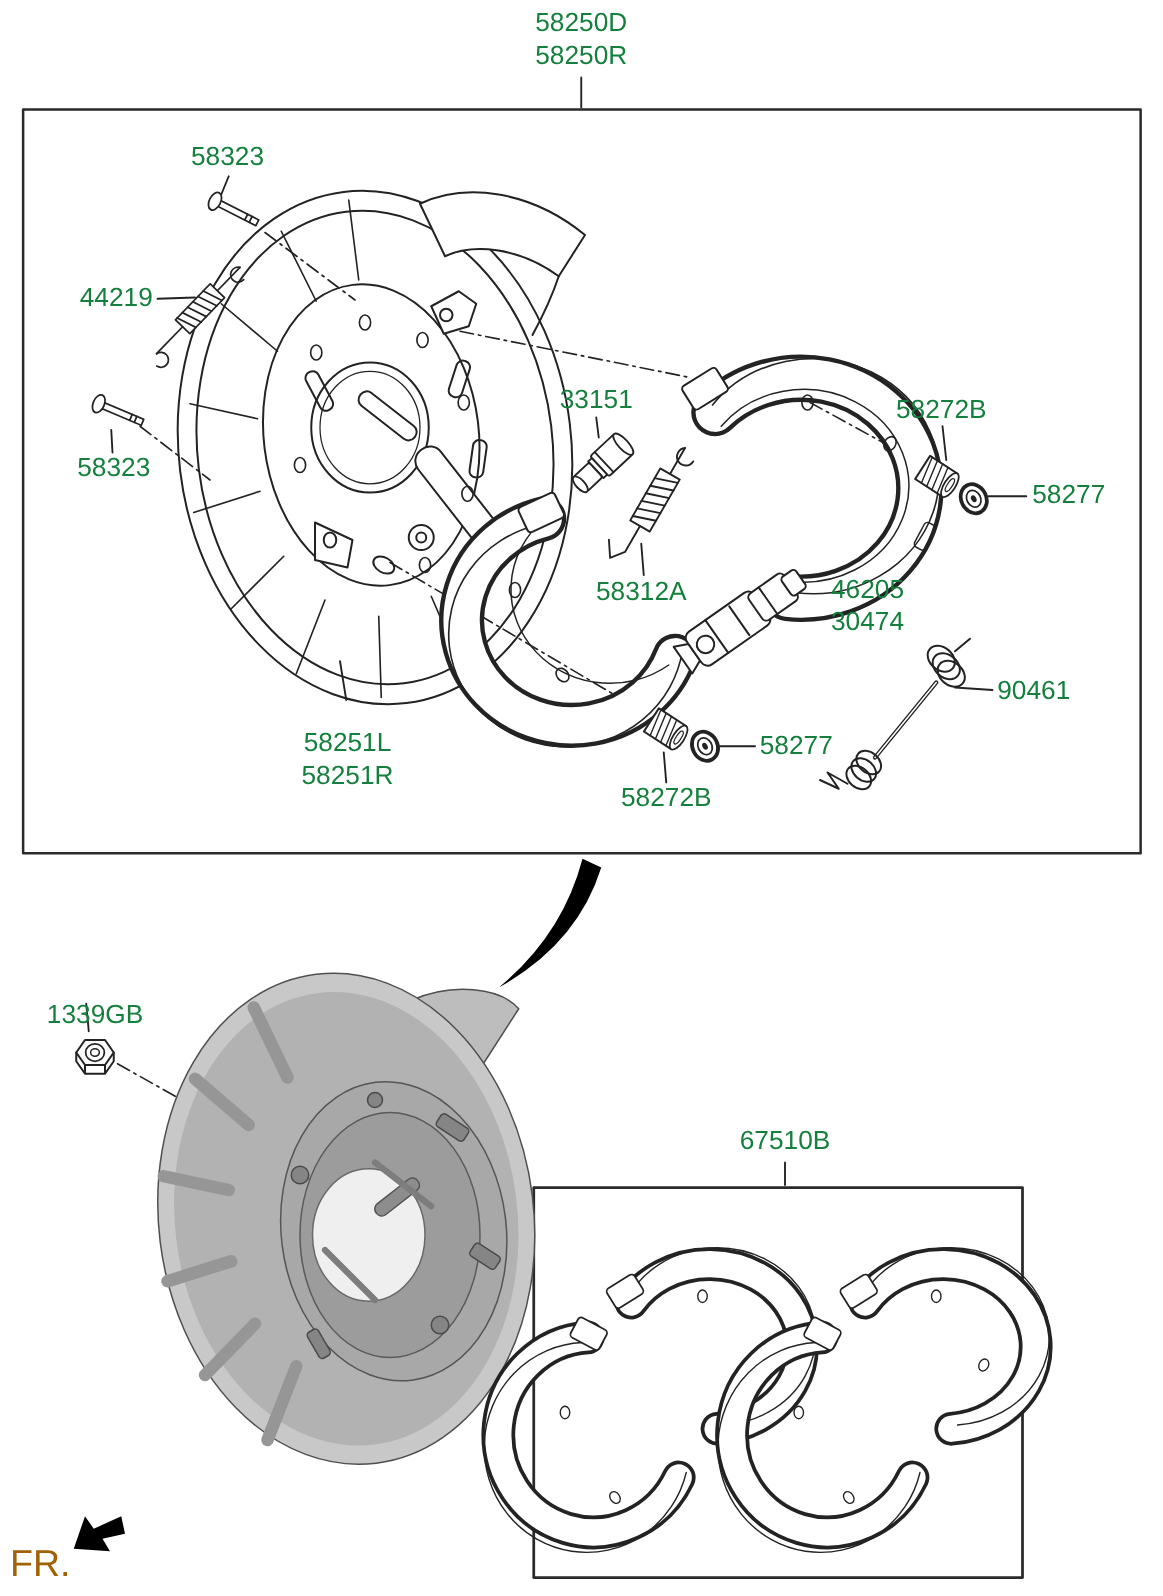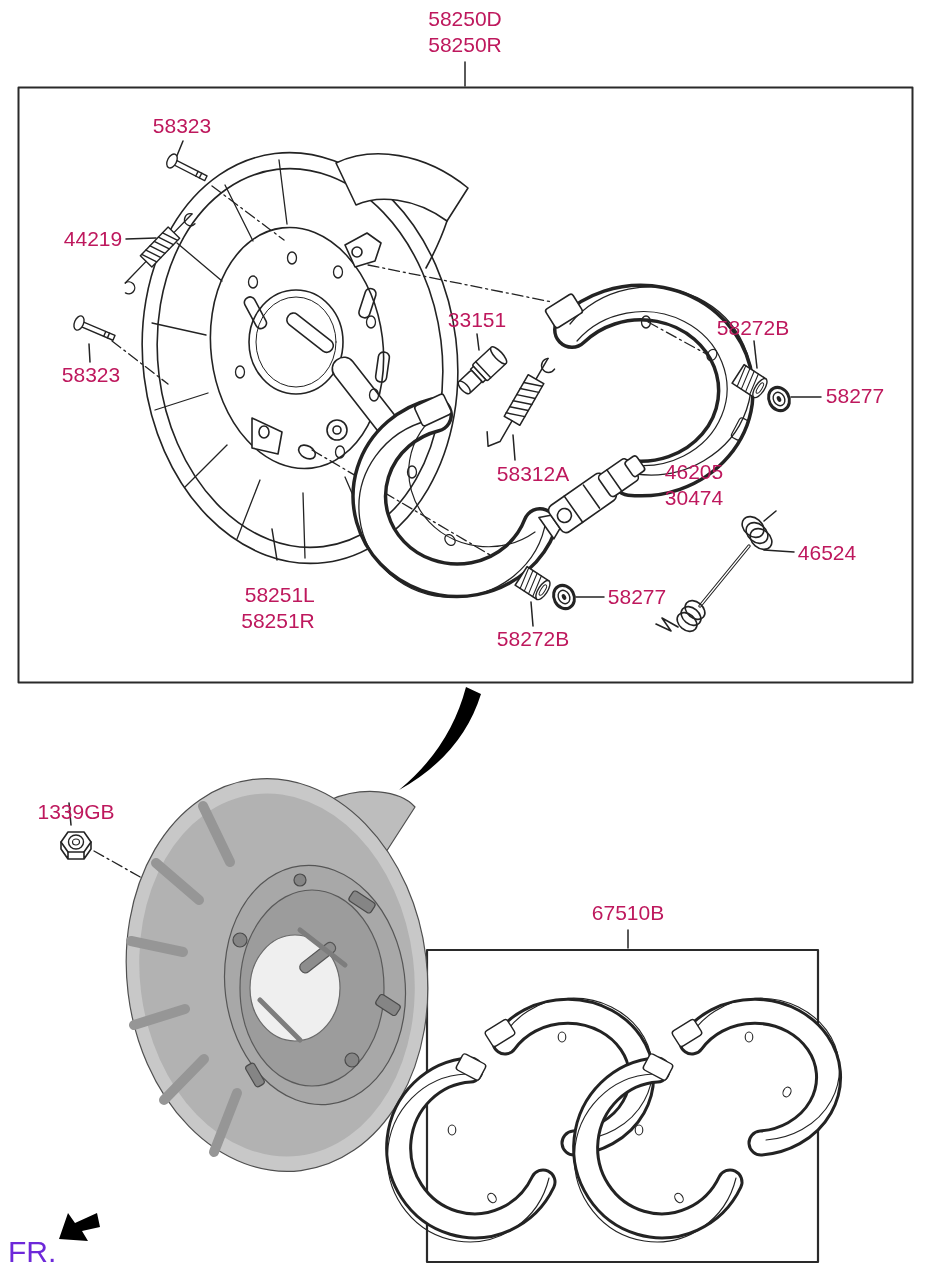--- a/index.html
+++ b/index.html
@@ -1,22 +1,22 @@
 <!DOCTYPE html>
 <html><head>
 <meta charset="utf-8">
 <style>
   html,body{margin:0;padding:0;background:#ffffff;}
   #canvas{position:relative;width:930px;height:1277px;background:#ffffff;overflow:hidden;
           font-family:"Liberation Sans",sans-serif;}
   #art{position:absolute;left:0;top:0;}
-  .lbl{position:absolute;color:#be185d;font-size:21px;line-height:26px;text-align:right;
+  .lbl{position:absolute;color:#15803d;font-size:21px;line-height:26px;text-align:center;
        white-space:nowrap;transform:translateX(-50%);}
   .lbl div{pointer-events:none;}
-  .fr-label{position:absolute;color:#6d28d9;font-size:30px;font-weight:400;transform:none;
+  .fr-label{position:absolute;color:#a16207;font-size:30px;font-weight:400;transform:none;
             text-align:right;line-height:30px;}
 </style>
 </head>
 <body>
 
 <div id="canvas">
 
 <svg id="art" width="930" height="1277" viewBox="0 0 930 1277" stroke-linecap="round" stroke-linejoin="round">
 
   <rect x="18.5" y="87.5" width="894" height="595" fill="none" stroke="#2a2a2a" stroke-width="2"></rect>
@@ -291,32 +291,32 @@
 </div>
 
 <div class="lbl" style="left:182px;top:113px">58323</div>
 
 <div class="lbl" style="left:93px;top:226px">44219</div>
 
 <div class="lbl" style="left:91px;top:362px">58323</div>
 
 <div class="lbl" style="left:477px;top:307px">33151</div>
 
-<div class="lbl" style="left:533px;top:461px">58312A</div>
+<div class="lbl" style="left:513px;top:461px">58312A</div>
 
 <div class="lbl" style="left:753px;top:315px">58272B</div>
 
 <div class="lbl" style="left:855px;top:383px">58277</div>
 
 <div class="lbl" style="left:694px;top:459px">
   <div>46205</div>
   <div>30474</div>
 </div>
 
-<div class="lbl" style="left:827px;top:540px">46524</div>
+<div class="lbl" style="left:827px;top:540px">90461</div>
 
 <div class="lbl" style="left:278px;top:582px">
   <div>58251L</div>
   <div>58251R</div>
 </div>
 
 <div class="lbl" style="left:533px;top:626px">58272B</div>
 
 <div class="lbl" style="left:637px;top:584px">58277</div>
 

